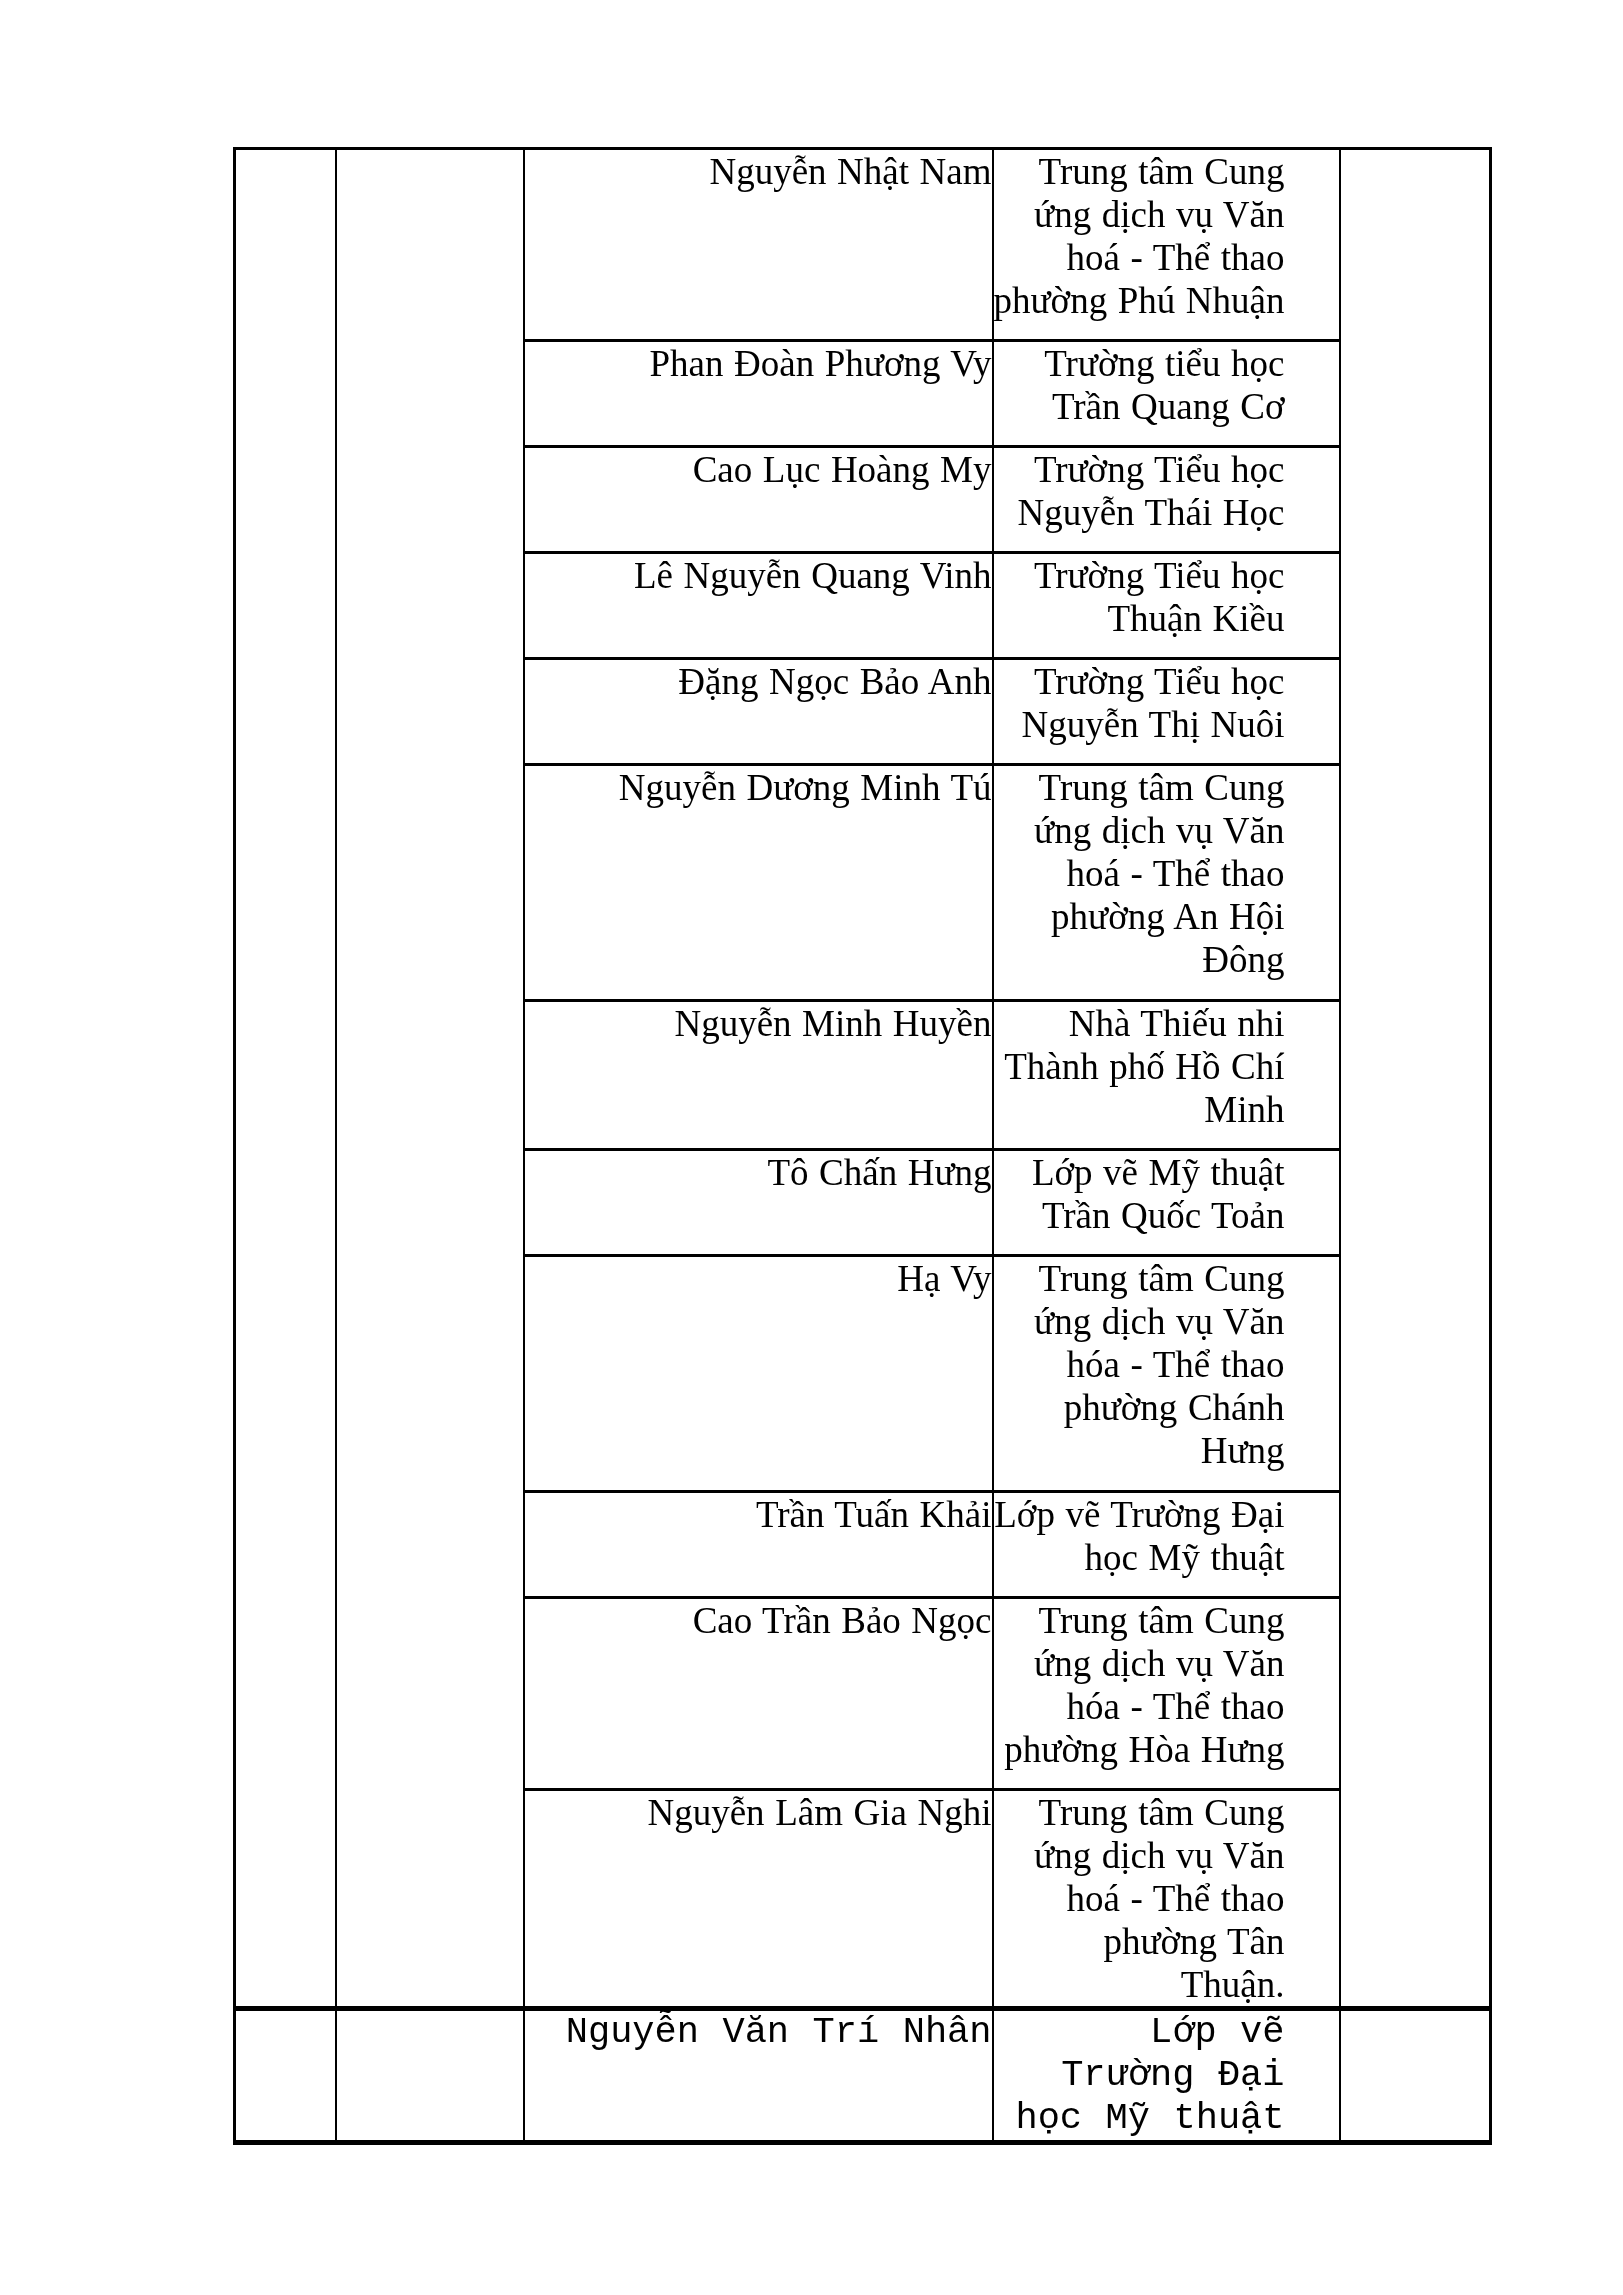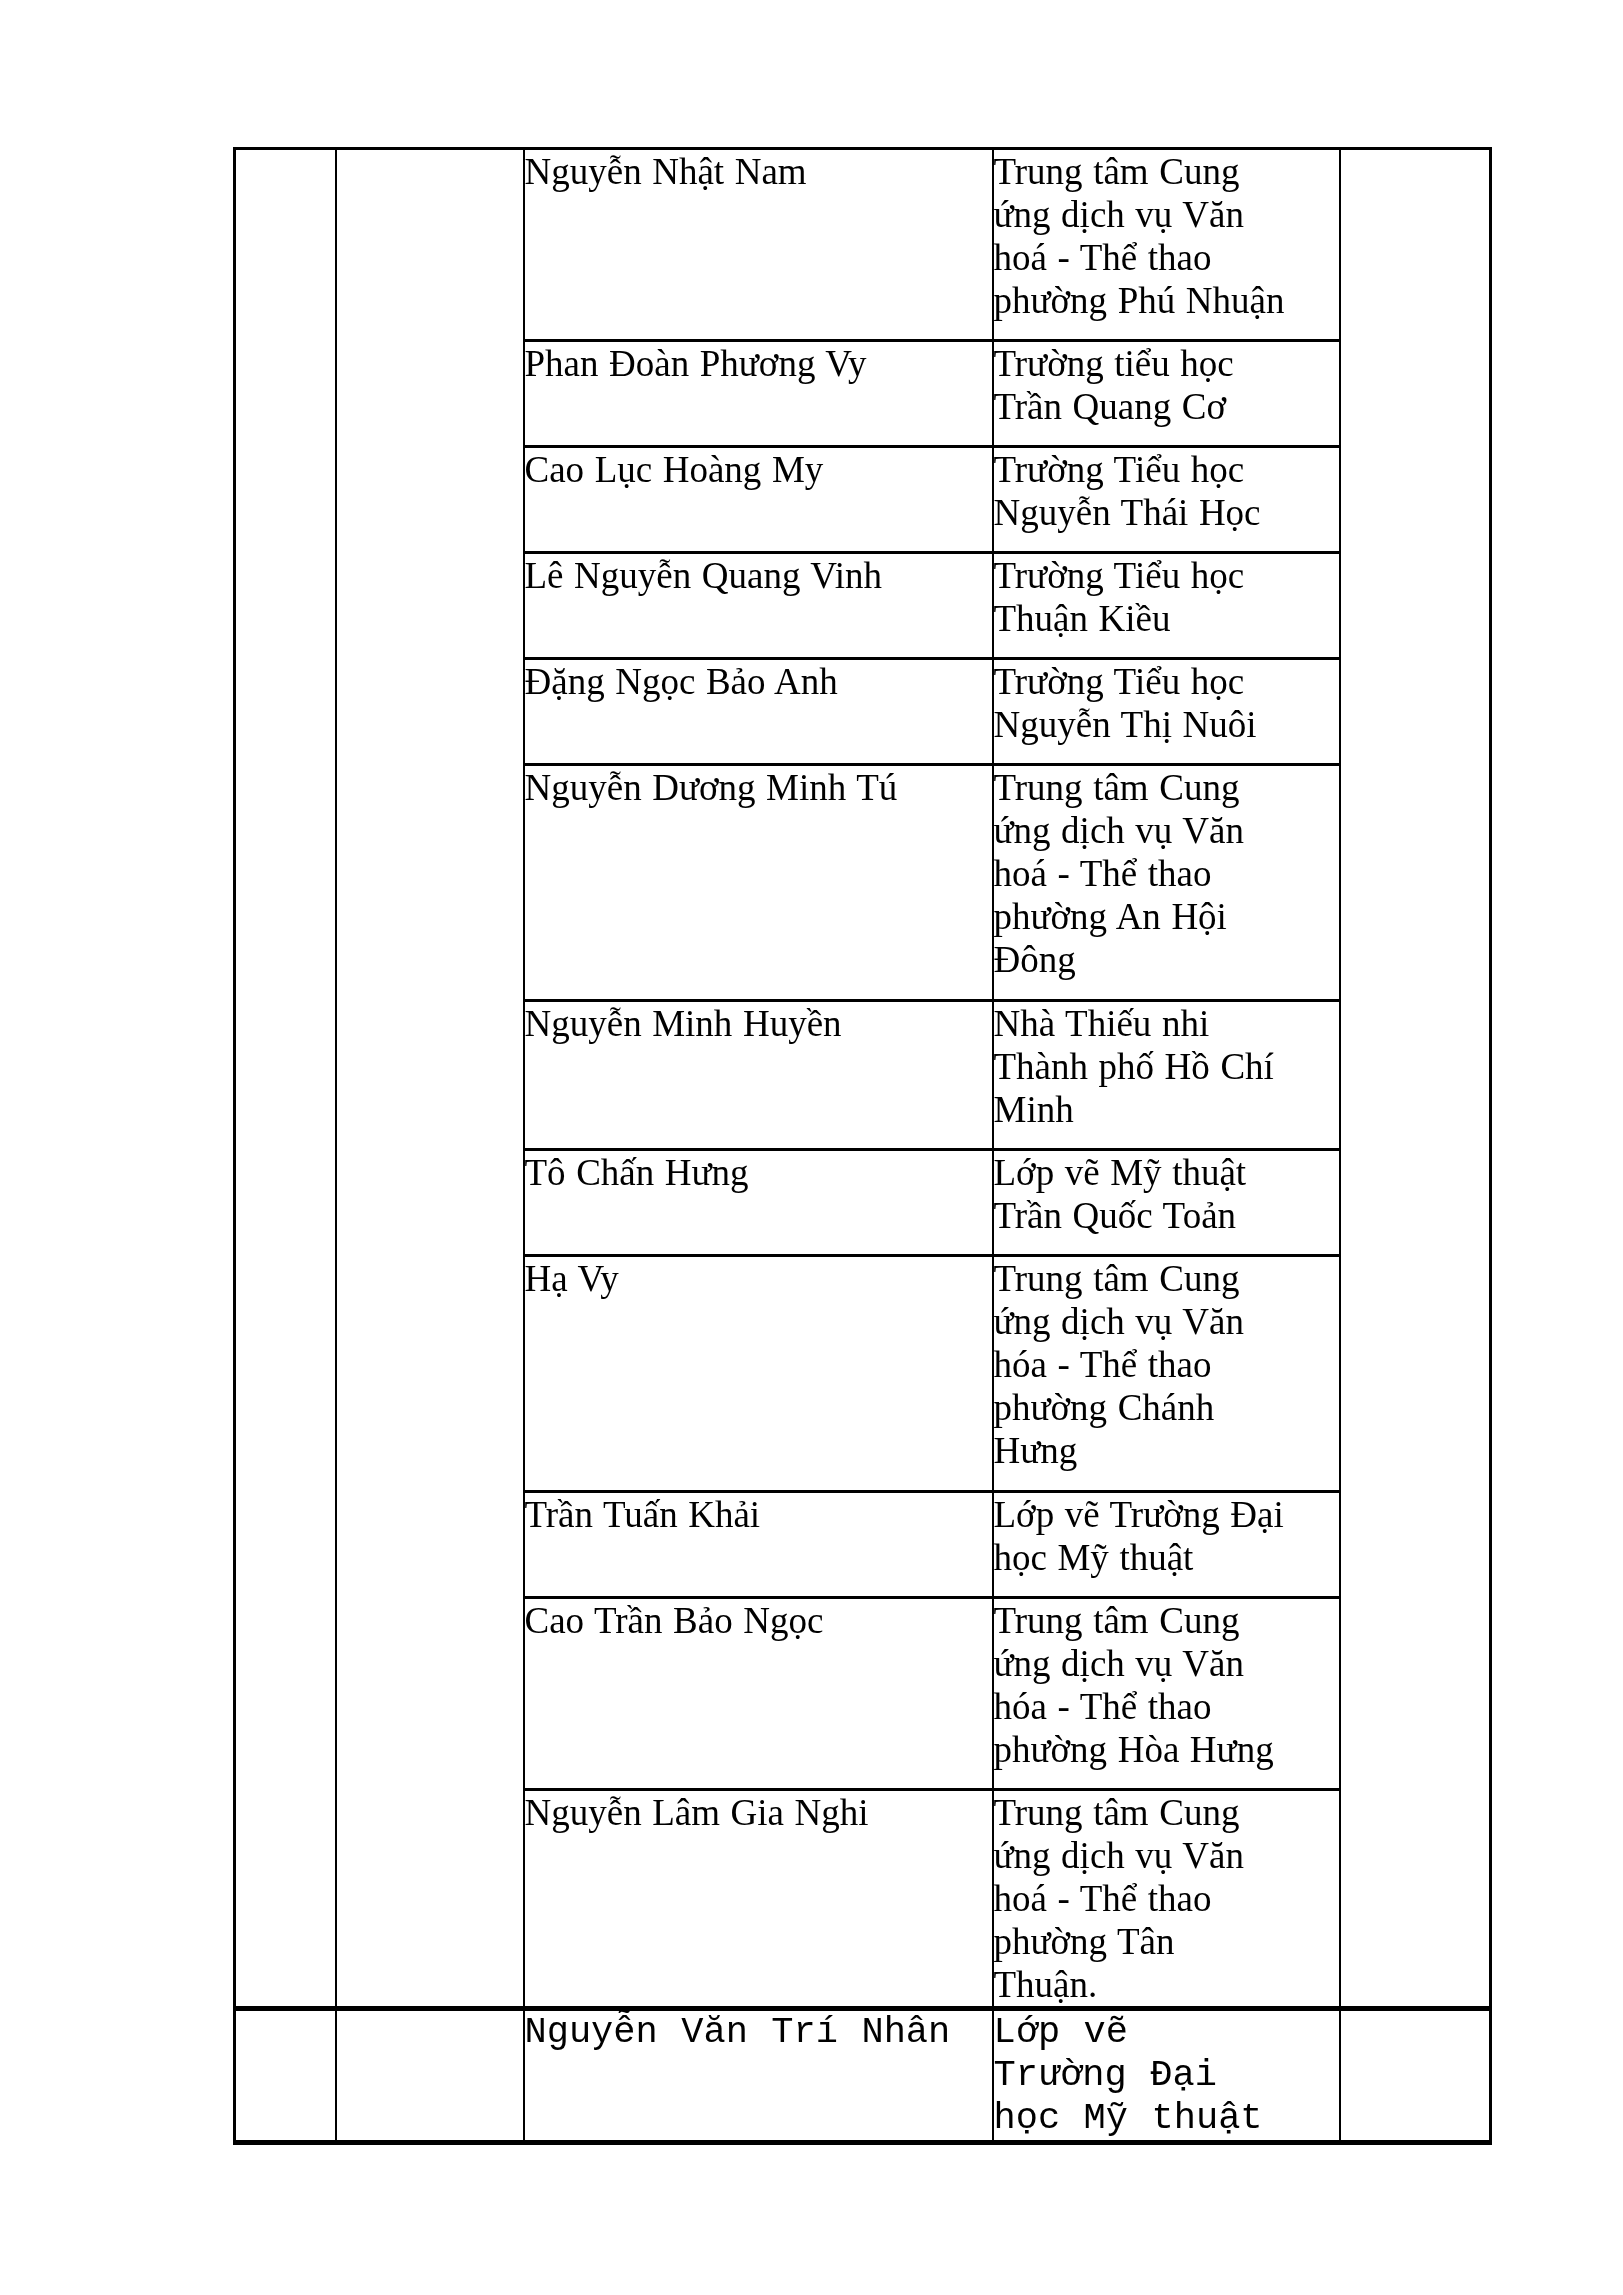--- a/index.html
+++ b/index.html
@@ -17,20 +17,21 @@
   }
   table.doc-table {
     position: absolute;
     left: 233px;
     top: 147px;
     border-collapse: collapse;
     table-layout: fixed;
     border: 3.3px solid #000000;
     border-top-width: 3.9px;
     border-bottom-width: 5.9px;
+    text-align: right;
   }
   table.doc-table td {
     border: 2.6px solid #000000;
     vertical-align: top;
     padding: 0;
     font-size: 37px;
     line-height: 43px;
     word-spacing: 1.3px;
   }
   

